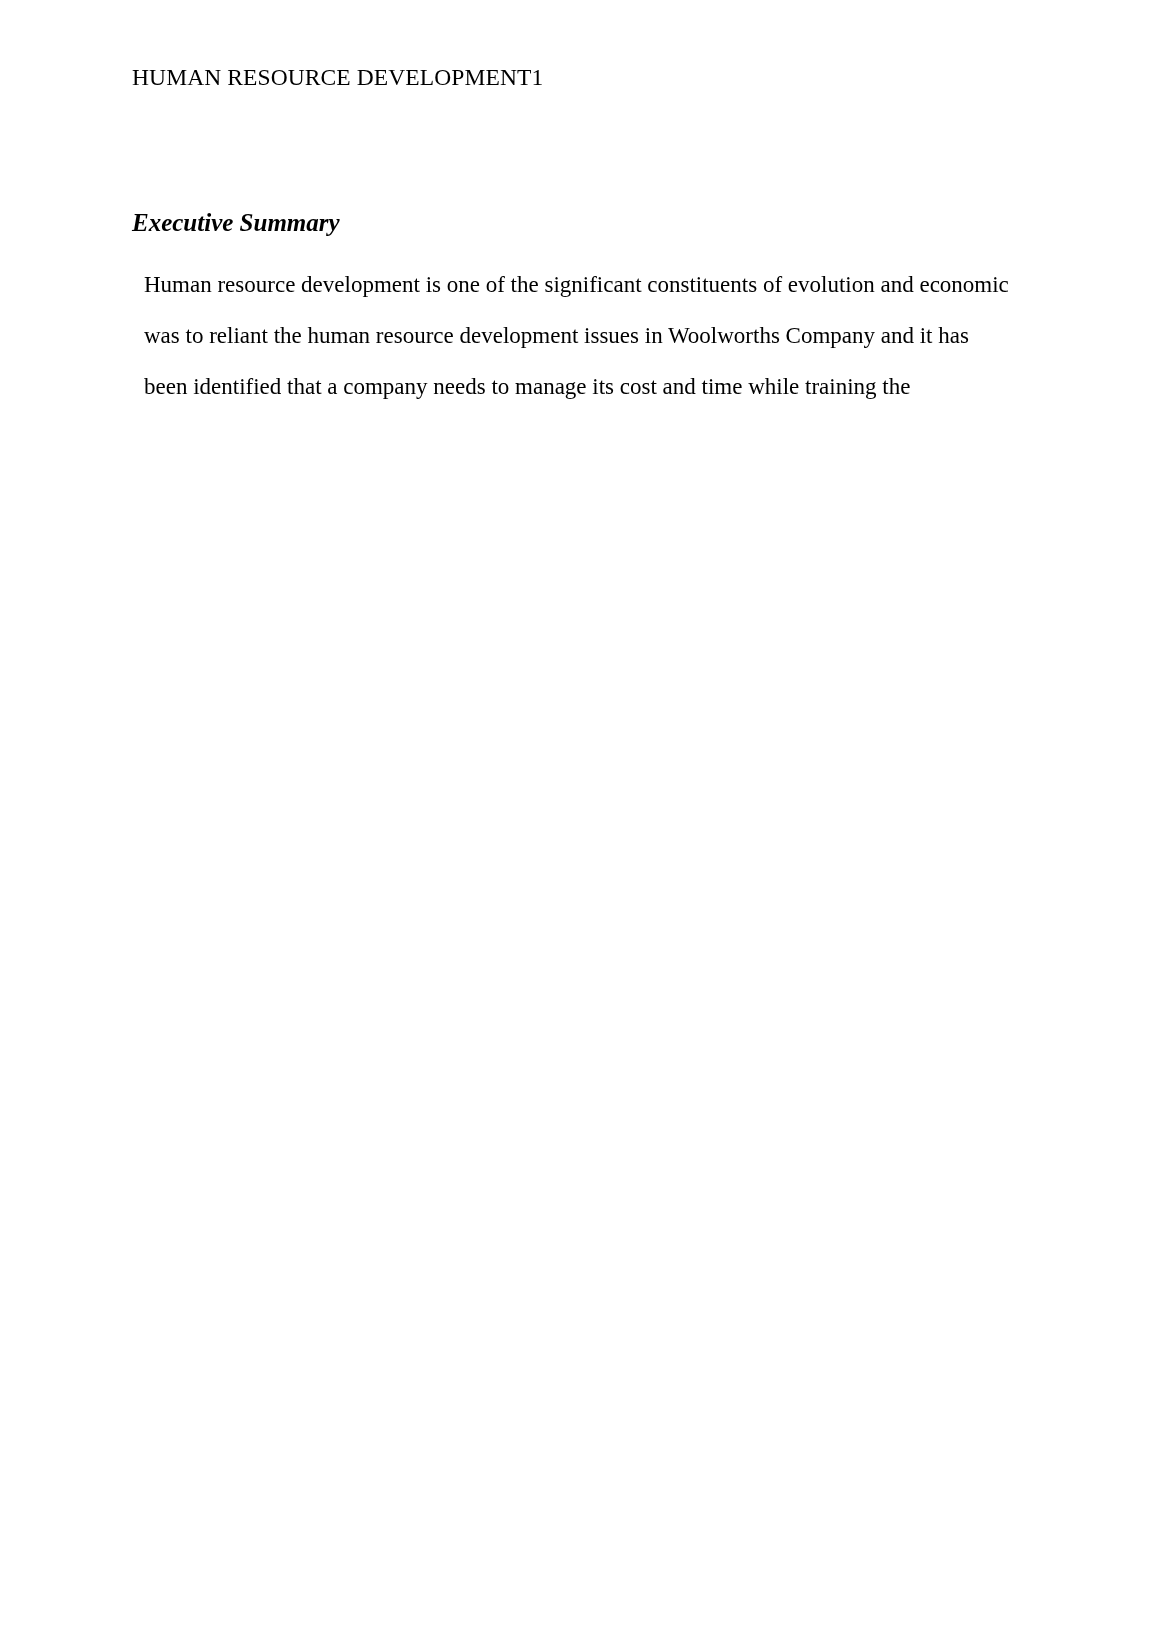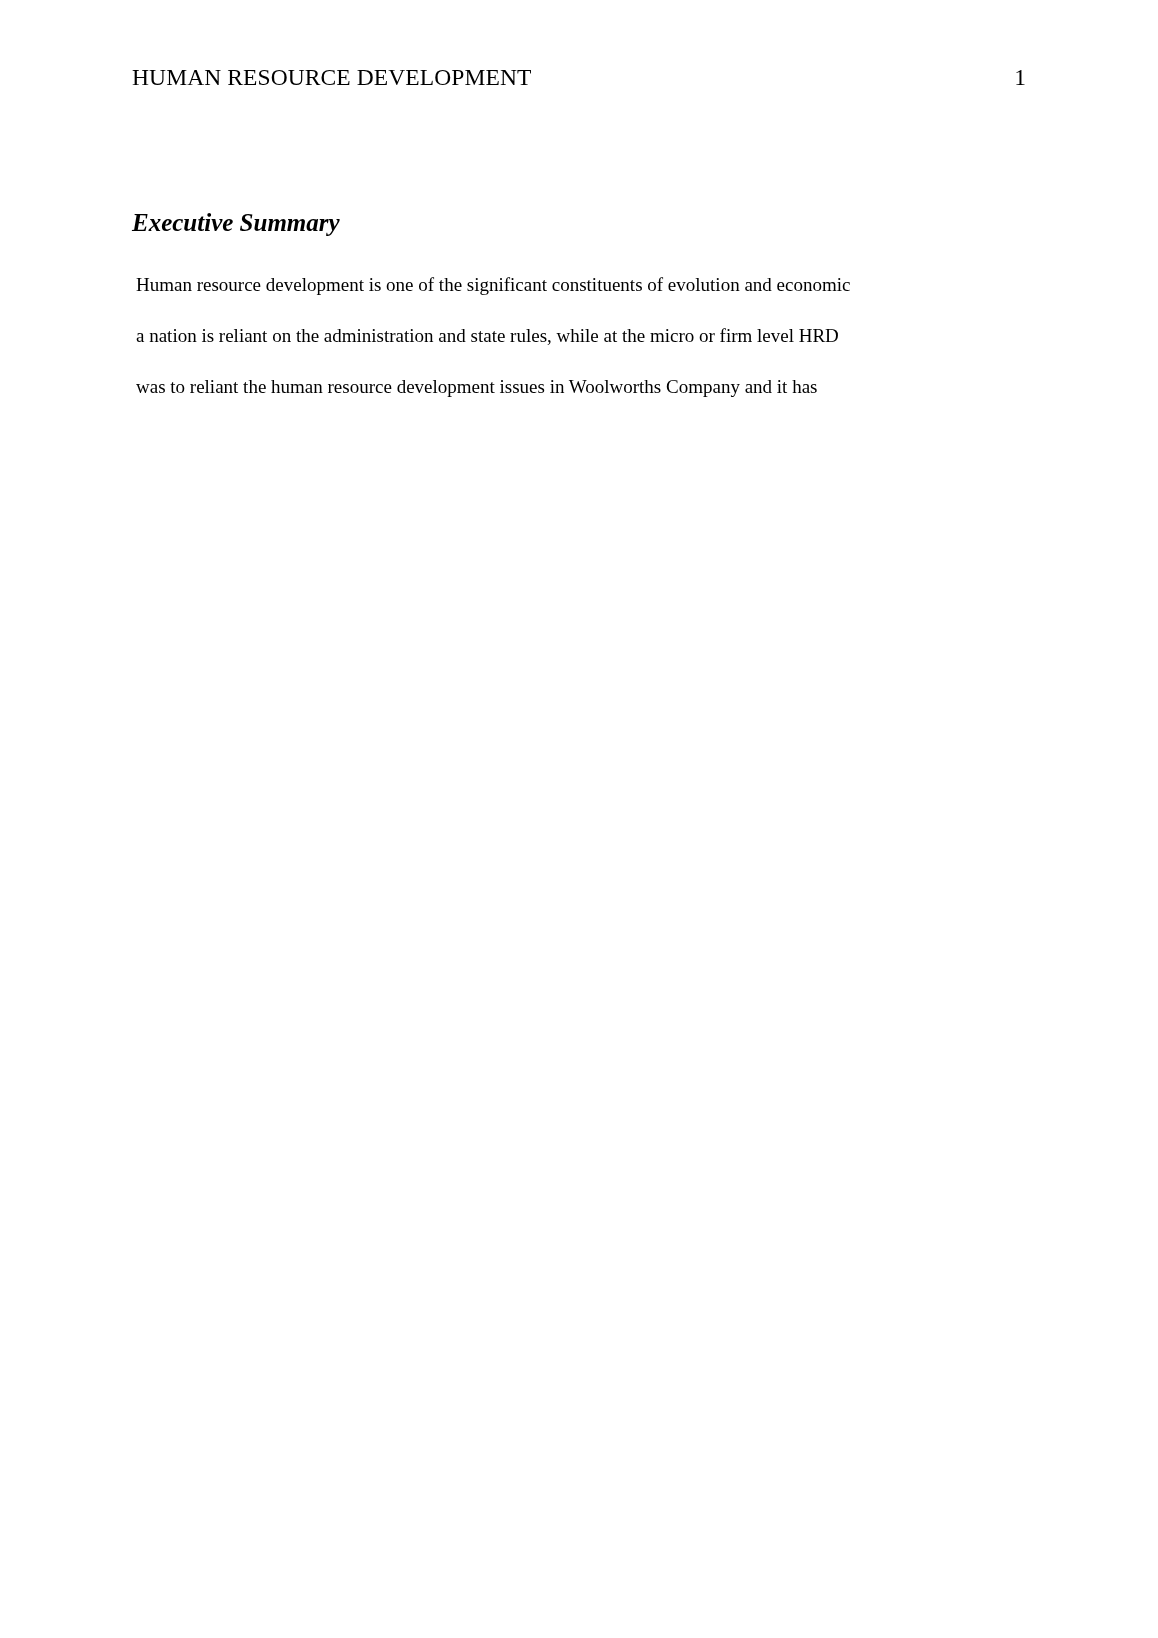--- a/index.html
+++ b/index.html
@@ -22,21 +22,20 @@
 
   
   .running-header {
     position: absolute;
     left: 132px;
     right: 132px;
     top: 62px;
     height: 30px;
     display: flex;
     align-items: baseline;
-    justify-content: space-between;
   }
 
   .running-header-title {
     font-size: 23.5px;
     line-height: 30px;
     letter-spacing: 0.1px;
     white-space: nowrap;
   }
 
   .running-header-pagenum {
@@ -55,23 +54,23 @@
 
   .section-heading {
     font-size: 25px;
     font-weight: bold;
     line-height: 30px;
     margin: 12px 0 21px 0;
     font-style: italic;
   }
 
   .body-paragraph {
-    font-size: 19px;
+    font-size: 23px;
     line-height: 51px;
-    margin: 4px;
+    margin: 12px;
     text-align: left;
     white-space: normal;
   }
 
   .body-paragraph .ln {
     display: block;
     white-space: pre;
   }
 </style>
 </head>
@@ -83,19 +82,19 @@
     <span class="running-header-title">HUMAN RESOURCE DEVELOPMENT</span>
     <span class="running-header-pagenum">1</span>
   </div>
 
   <div class="content">
 
     <h2 class="section-heading">Executive Summary</h2>
 
     <p class="body-paragraph">
       <span class="ln">Human resource development is one of the significant constituents of evolution and economic</span>
-      <span class="ln">a nation is reliant on the administration and state rules, while at the micro or firm level HRD</span>
       <span class="ln">was to reliant the human resource development issues in Woolworths Company and it has</span>
+      <span class="ln">been identified that a company needs to manage its cost and time while training the</span>
     </p>
 
   </div>
 
 </div>
 
 </body></html>

